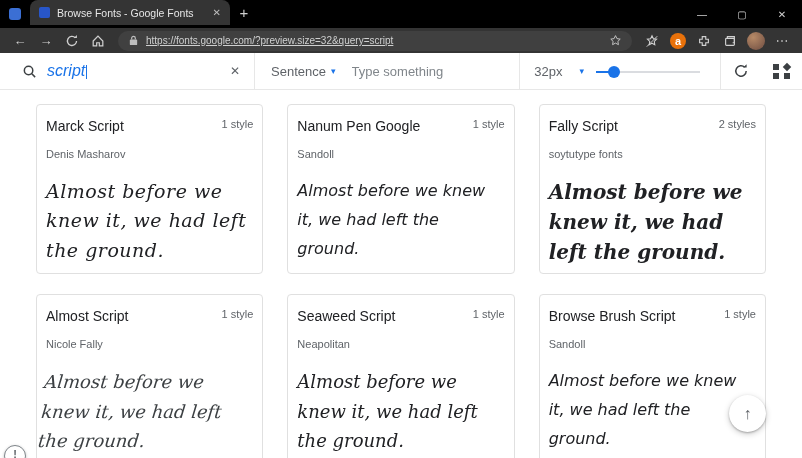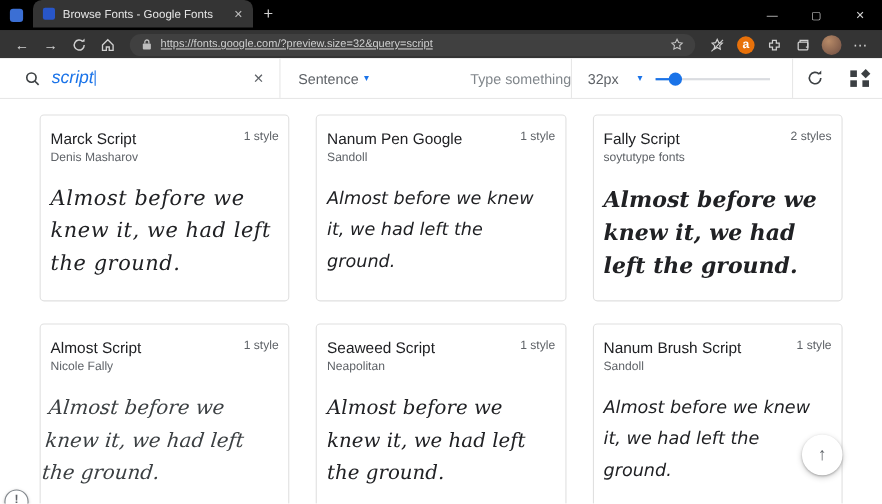--- a/index.html
+++ b/index.html
@@ -33,41 +33,41 @@
   
   .ftoolbar { height: 37px; border-bottom: 1px solid #e7e7e7; display: flex; align-items: stretch; flex: none; background: #fff; }
   .ftoolbar > * { display: flex; align-items: center; }
   .search-box { width: 230px; padding-left: 22px; gap: 10px; }
   .search-query { font-size: 16px; color: #1a73e8; flex: 1; font-style: italic; }
   .text-caret { display: inline-block; width: 1px; height: 14px; background: #1a73e8; vertical-align: middle; margin-left: 1px; }
   .clear-x { font-size: 12px; color: #5f6368; padding-right: 14px; }
   .vdiv { width: 1px; background: #e7e7e7; align-self: stretch; }
   .sentence-dd { gap: 5px; padding: 0 16px; font-size: 13px; color: #5f6368; }
   .dd-caret { font-size: 9px; color: #1a73e8; }
-  .preview-input { flex: 1; border: none; outline: none; background: transparent; font-size: 13px; color: #202124; font-family: "Liberation Sans", sans-serif; min-width: 0; text-align: right; }
+  .preview-input { flex: 1; border: none; outline: none; background: transparent; font-size: 13px; color: #202124; font-family: "Liberation Sans", sans-serif; min-width: 0; }
   .preview-input::placeholder { color: #80868b; }
   .size-dd { gap: 17px; padding: 0 12px 0 14px; font-size: 13px; color: #5f6368; }
   .slider { position: relative; width: 104px; height: 37px; margin-right: 20px; }
   .slider-track { position: absolute; top: 18px; left: 0; right: 0; height: 2px; background: #dadce0; }
   .slider-fill { position: absolute; top: 18px; left: 0; width: 18px; height: 2px; background: #1a73e8; }
   .slider-thumb { position: absolute; top: 13px; left: 12px; width: 12px; height: 12px; border-radius: 50%; background: #1a73e8; }
   .icon-btn { padding: 0 12px; }
   .gridview { position: relative; width: 17px; height: 17px; }
   .gridview span { position: absolute; width: 6px; height: 6px; background: #3c4043; }
   .gridview .a { left: 0; top: 1px; }
   .gridview .b { right: 0; top: 1px; transform: rotate(45deg); }
   .gridview .c { left: 0; bottom: 1px; }
   .gridview .d { right: 0; bottom: 1px; }
 
   
   .cards { padding: 14px 36px 0; display: grid; grid-template-columns: repeat(3, 1fr); gap: 20px 24px; flex: 1; overflow: hidden; }
   .card { border: 1px solid #e0e0e0; border-radius: 4px; background: #fff; padding: 13px 9px; height: 170px; overflow: hidden; }
   .card-head { display: flex; justify-content: space-between; align-items: flex-start; }
   .card-name { font-size: 14px; color: #202124; }
-  .card-author { font-size: 11px; color: #5f6368; margin-top: 3px; }
+  .card-author { font-size: 11px; color: #5f6368; margin-top: 14px; }
   .card-styles { font-size: 11px; color: #5f6368; white-space: nowrap; }
   .card-preview { margin-top: 17px; color: #202124; }
   .pv-marck   { font-family: "DejaVu Serif", serif; font-style: italic; font-size: 19px; line-height: 1.55; letter-spacing: 0.5px; }
   .pv-pen     { font-family: "DejaVu Sans", sans-serif; font-style: italic; font-size: 16px; line-height: 1.8; }
   .pv-oleo    { font-family: "DejaVu Serif", serif; font-style: italic; font-weight: 700; font-size: 20px; line-height: 1.5; }
   .pv-pinyon  { font-family: "DejaVu Serif", serif; font-style: italic; font-size: 18px; line-height: 1.65; color: #3c4043; transform: skewX(-6deg); transform-origin: left top; }
   .pv-seaweed { font-family: "DejaVu Serif", serif; font-style: italic; font-size: 18px; line-height: 1.65; }
   .pv-brush   { font-family: "DejaVu Sans", sans-serif; font-style: italic; font-size: 16px; line-height: 1.8; }
 
   
@@ -242,21 +242,21 @@
           <div class="card-author">Neapolitan</div>
         </div>
         <div class="card-styles">1 style</div>
       </div>
       <div class="card-preview pv-seaweed">Almost before we knew it, we had left the ground.</div>
     </div>
 
     <div class="card">
       <div class="card-head">
         <div>
-          <div class="card-name">Nanum Brush Script</div>
+          <div class="card-name">Browse Brush Script</div>
           <div class="card-author">Sandoll</div>
         </div>
         <div class="card-styles">1 style</div>
       </div>
       <div class="card-preview pv-brush">Almost before we knew it, we had left the ground.</div>
     </div>
 
   </div>
 
   <div class="fab">

